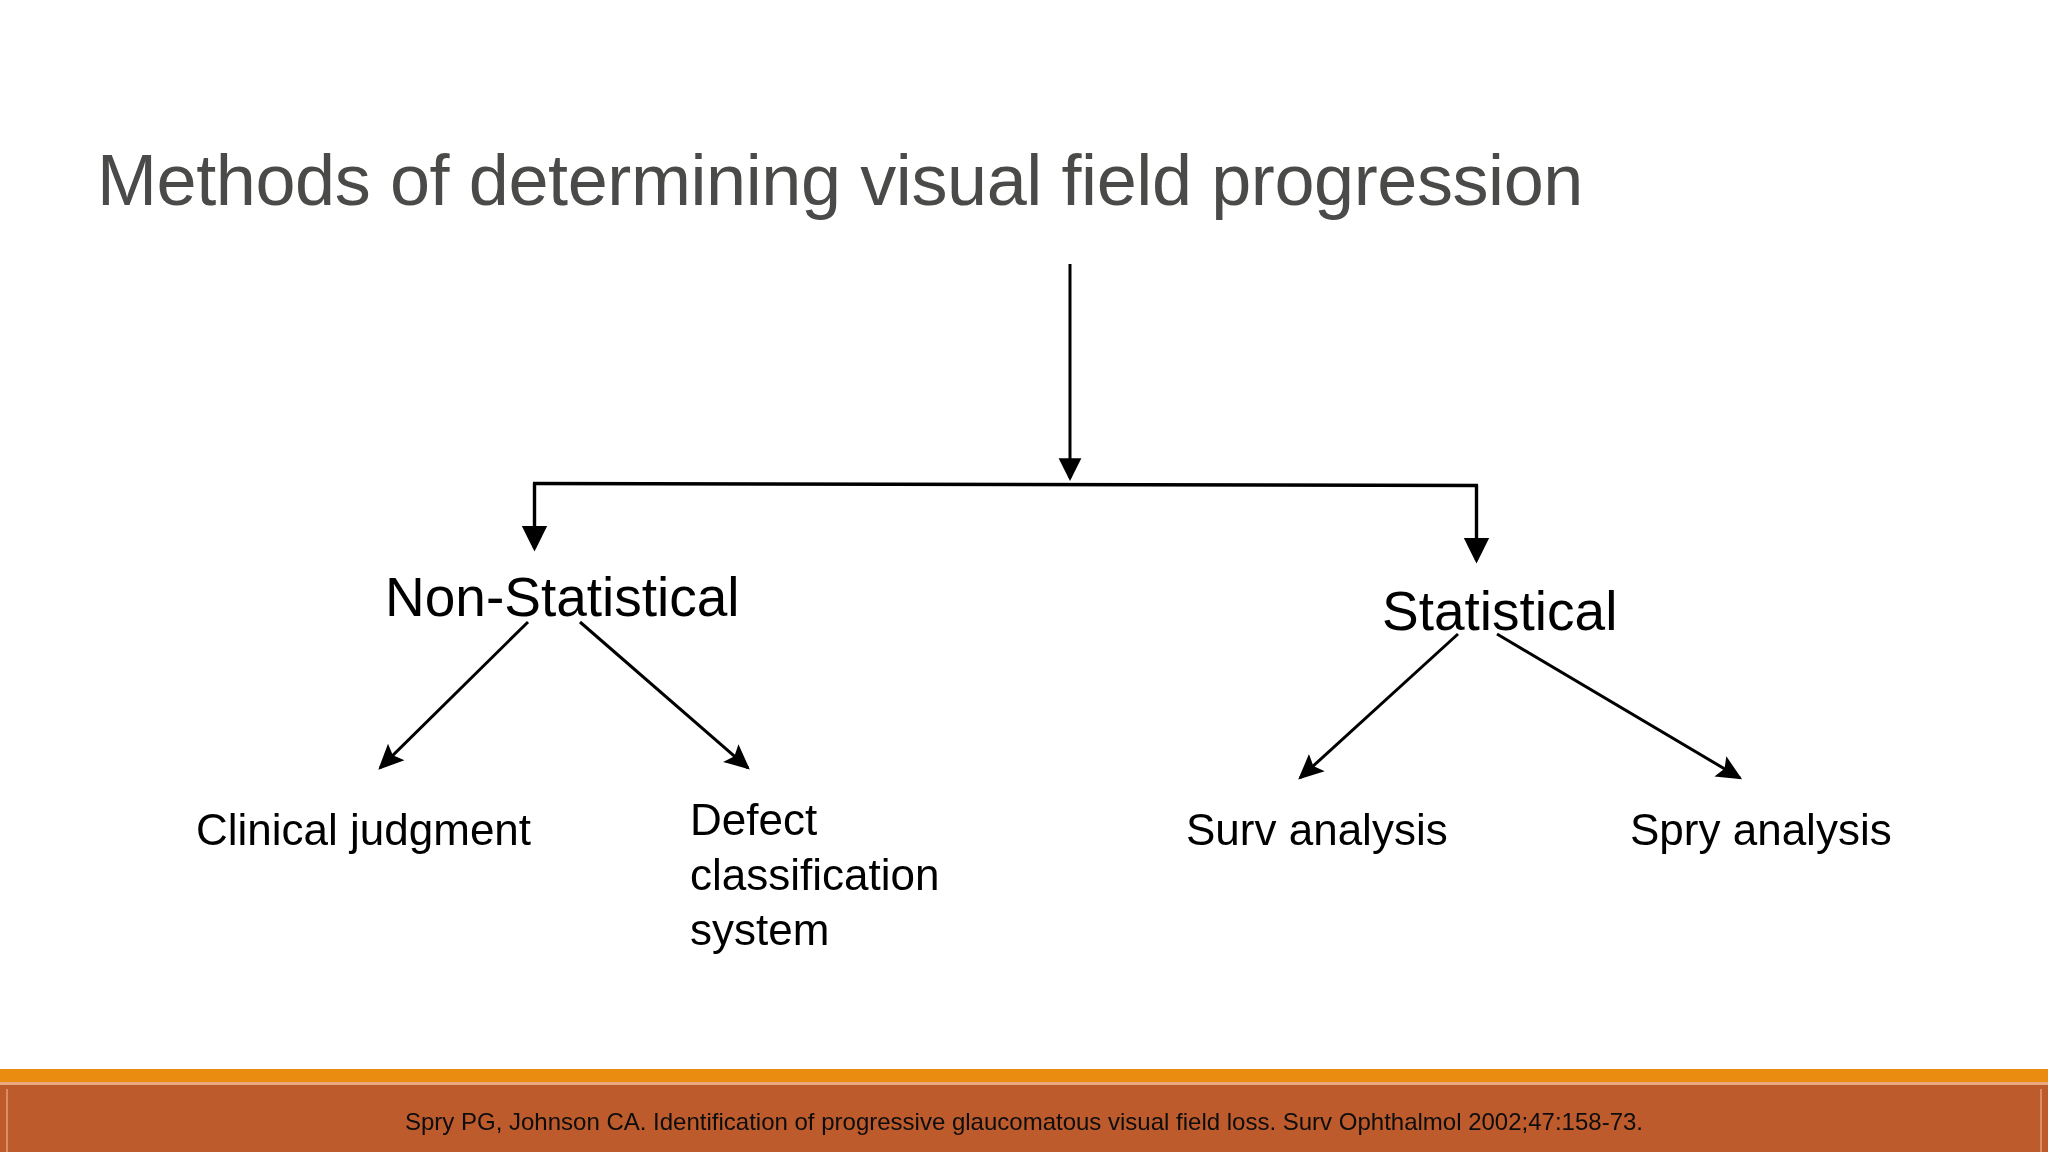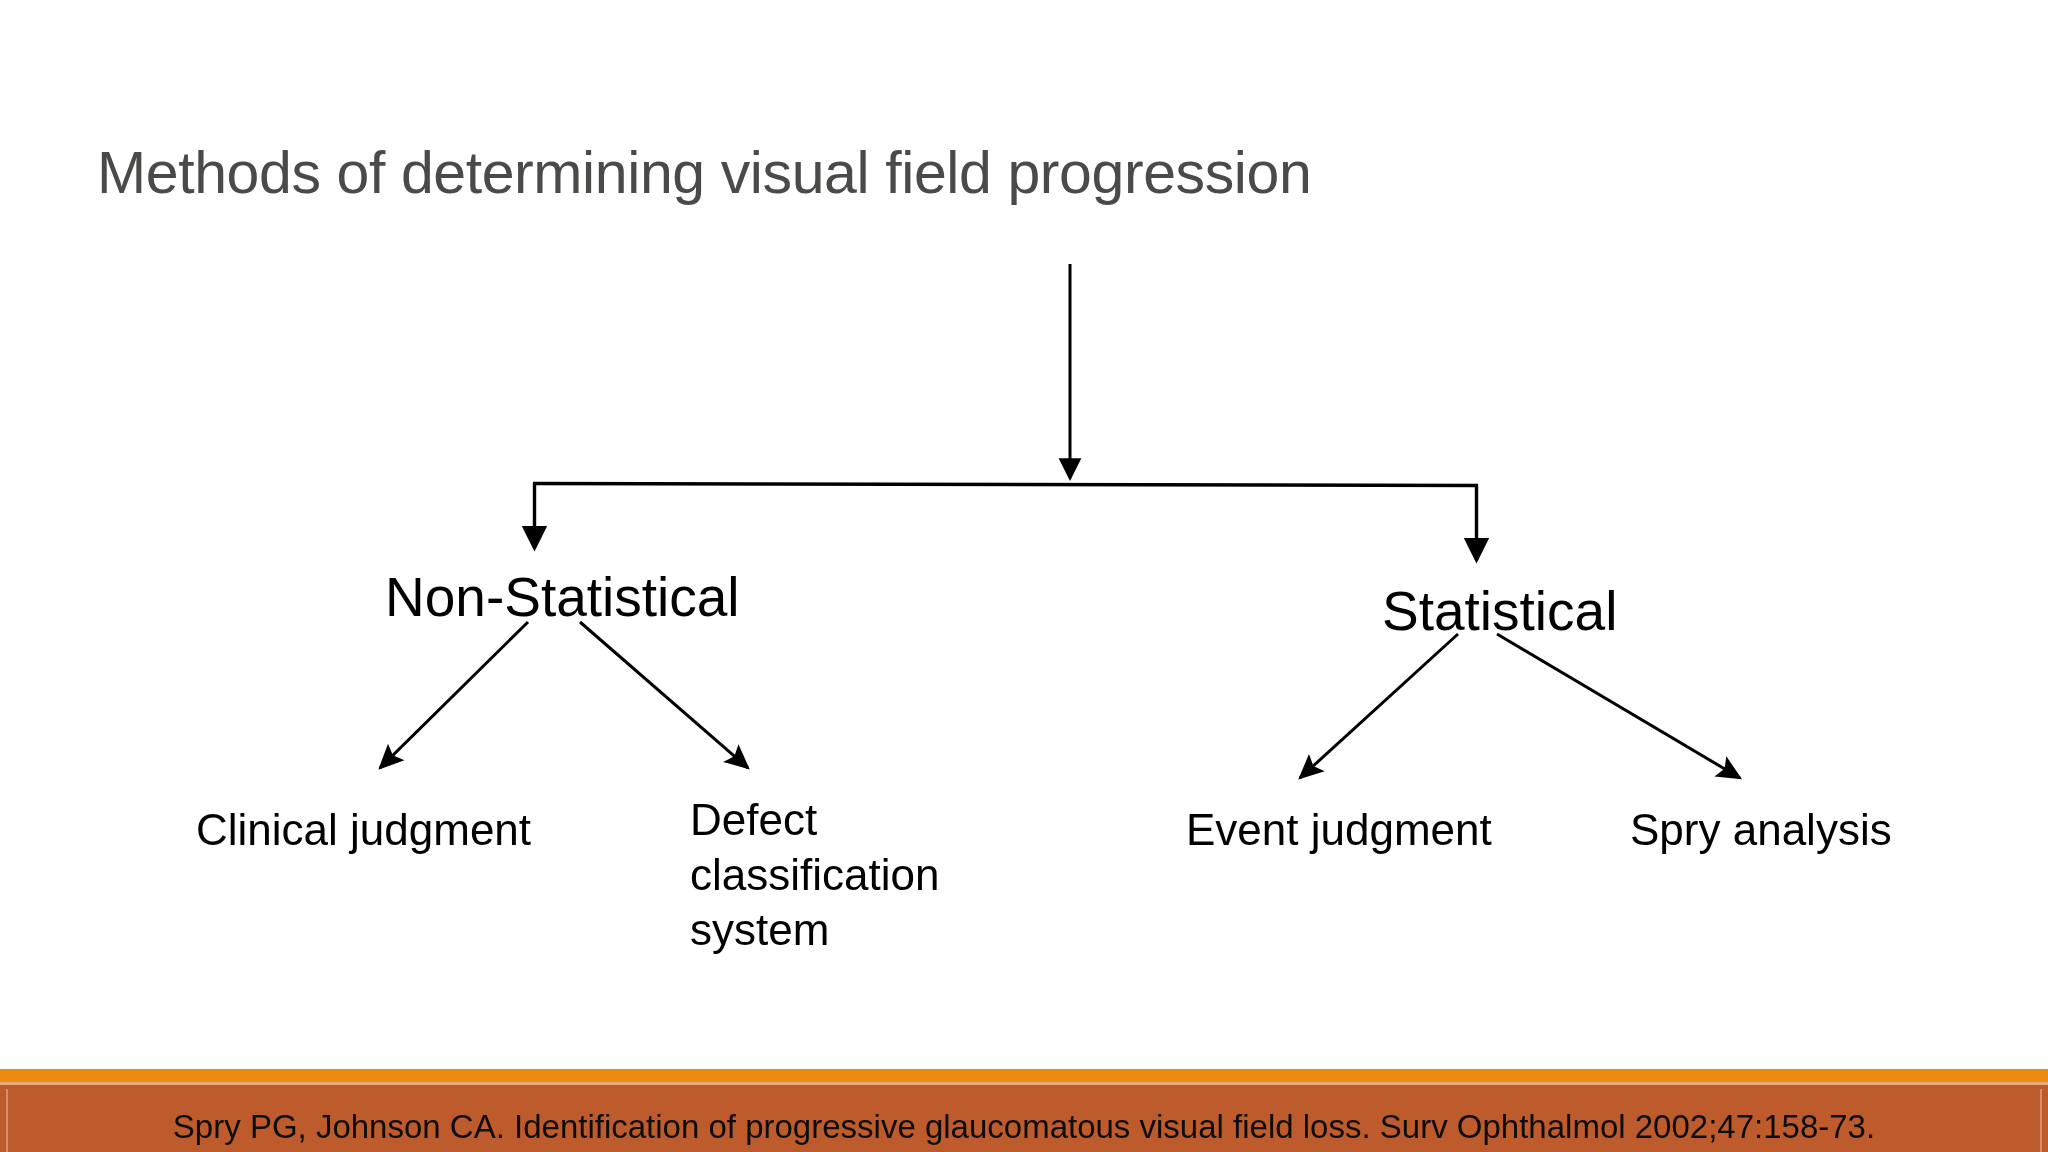--- a/index.html
+++ b/index.html
@@ -20,21 +20,21 @@
   }
 
   
   #slide-title {
     position: absolute;
     left: 97px;
     top: 140px;
     width: 1860px;
     font-family: "Liberation Sans", "DejaVu Sans", sans-serif;
     font-weight: 300;
-    font-size: 59px;
+    font-size: 72px;
     line-height: 1.12;
     letter-spacing: -0.4px;
     color: #4a4a48;
     white-space: nowrap;
   }
 
   
   #diagram-svg {
     position: absolute;
     left: 0;
@@ -104,21 +104,21 @@
   }
   #footer-citation {
     position: absolute;
     left: 0;
     top: 24px;
     width: 2048px;
     text-align: center;
     color: #0d0d0d;
     font-family: "Liberation Sans", "DejaVu Sans", sans-serif;
     font-weight: 400;
-    font-size: 33px;
+    font-size: 24px;
     line-height: 1.1;
   }
 </style>
 </head>
 <body>
 
 <div id="slide">
 
   <div id="slide-title">Methods of determining visual field progression</div>
 
@@ -150,21 +150,21 @@
   </svg>
 
   <div id="label-non-statistical" class="node-label node-branch">Non-Statistical</div>
 
   <div id="label-statistical" class="node-label node-branch">Statistical</div>
 
   <div id="label-clinical-judgment" class="node-label node-leaf">Clinical judgment</div>
 
   <div id="label-defect-classification" class="node-label node-leaf node-leaf-wrap">Defect classification system</div>
 
-  <div id="label-event-analysis" class="node-label node-leaf">Event judgment</div>
+  <div id="label-event-analysis" class="node-label node-leaf">Surv analysis</div>
 
   <div id="label-trend-analysis" class="node-label node-leaf">Spry analysis</div>
 
   <div id="footer-accent-strip"></div>
   <div id="footer-bar">
     <div id="footer-inner-border"></div>
     <div id="footer-citation">Spry PG, Johnson CA. Identification of progressive glaucomatous visual field loss. Surv Ophthalmol 2002;47:158-73.</div>
   </div>
 
 </div>

